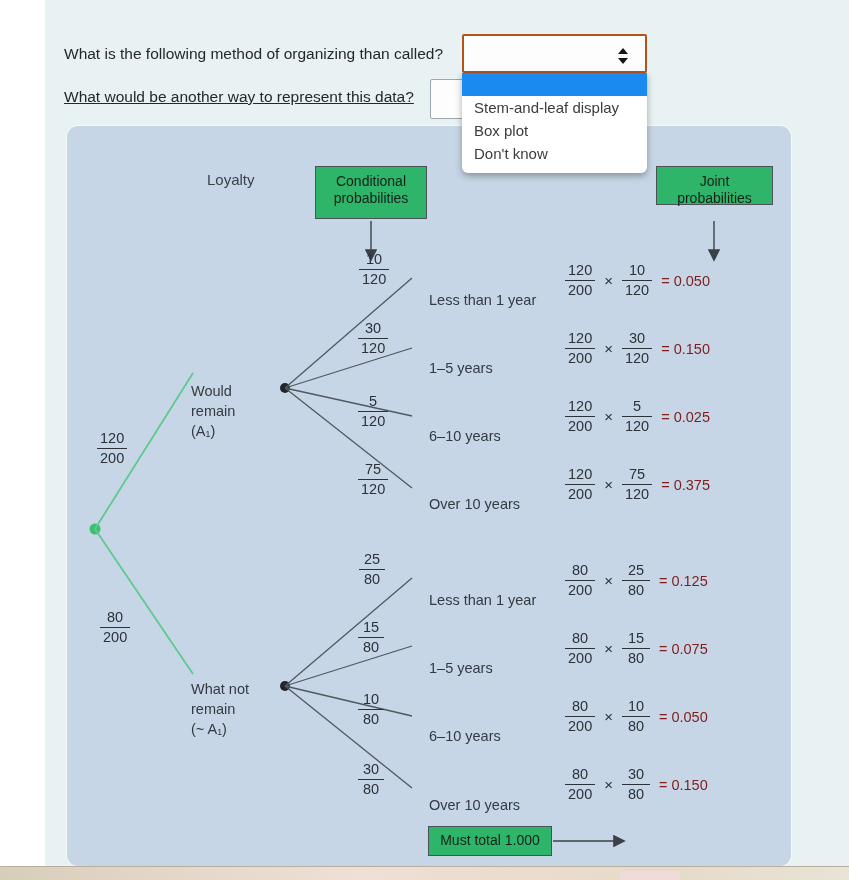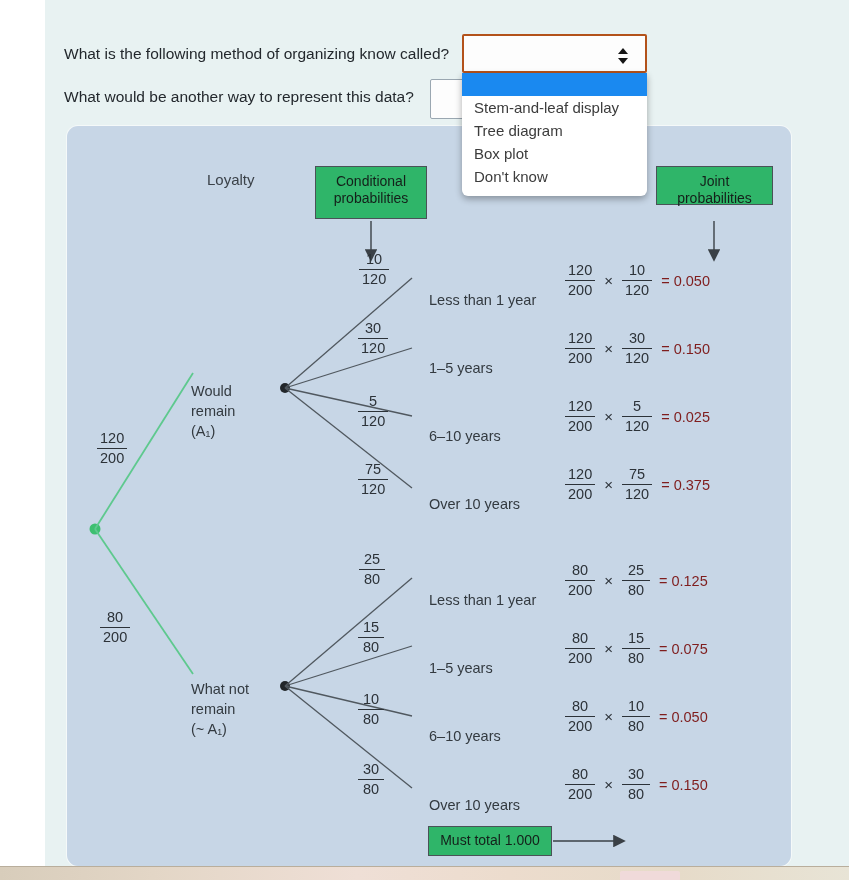--- a/index.html
+++ b/index.html
@@ -23,21 +23,21 @@
     border-top:1px solid #b9ae9c;
   }
   #bottom-strip .pink-chip{
     position:absolute;left:620px;top:4px;width:60px;height:10px;
     background:#f3d9df;border-radius:2px;opacity:.75;
   }
 
   
   .qrow{position:absolute;font-size:15.5px;color:#23282d;white-space:nowrap;}
   #q1{left:64px;top:45px;}
-  #q2{left:64px;top:88px;}
+  #q2{left:64px;top:88px;text-decoration:underline;}
 
   
   #select-box{
     position:absolute;left:462px;top:34px;width:185px;height:39px;
     background:#fdfdfd;border:2px solid #b3521b;border-radius:2px;
     box-sizing:border-box;
   }
   #select-box .sel-value{
     position:absolute;left:10px;top:10px;font-size:14px;color:#2b2b2b;
   }
@@ -106,37 +106,36 @@
   .frac-inline .bar{width:100%;min-width:28px;height:1.6px;background:#2c3238;margin:1.5px 0;}
   .frac-inline .den{padding:0 3px;}
 </style>
 </head>
 <body>
 
 <div id="page">
 
   <div id="content-bg"></div>
 
-  <div class="qrow" id="q1">What is the following method of organizing know called?</div>
+  <div class="qrow" id="q1">What is the following method of organizing than called?</div>
   <div class="qrow" id="q2">What would be another way to represent this data?</div>
 
   <div id="answer-input"></div>
 
   <div id="select-box">
     <span class="sel-value"></span>
     <span id="select-arrow">
       <i class="up"></i>
         <i class="dn"></i>
     </span>
   </div>
 
   <div id="dropdown">
     <div class="opt sel"></div>
     <div class="opt">Stem-and-leaf display</div>
-    <div class="opt">Tree diagram</div>
     <div class="opt">Box plot</div>
     <div class="opt">Don't know</div>
   </div>
 
   <div id="diagram">
 
     <svg id="svg-tree" width="724" height="740">
       <defs>
         <marker id="ah" markerWidth="9" markerHeight="9" refX="7" refY="4.5" orient="auto">
           <path d="M0,0 L9,4.5 L0,9 z" fill="#3a4046"></path>

